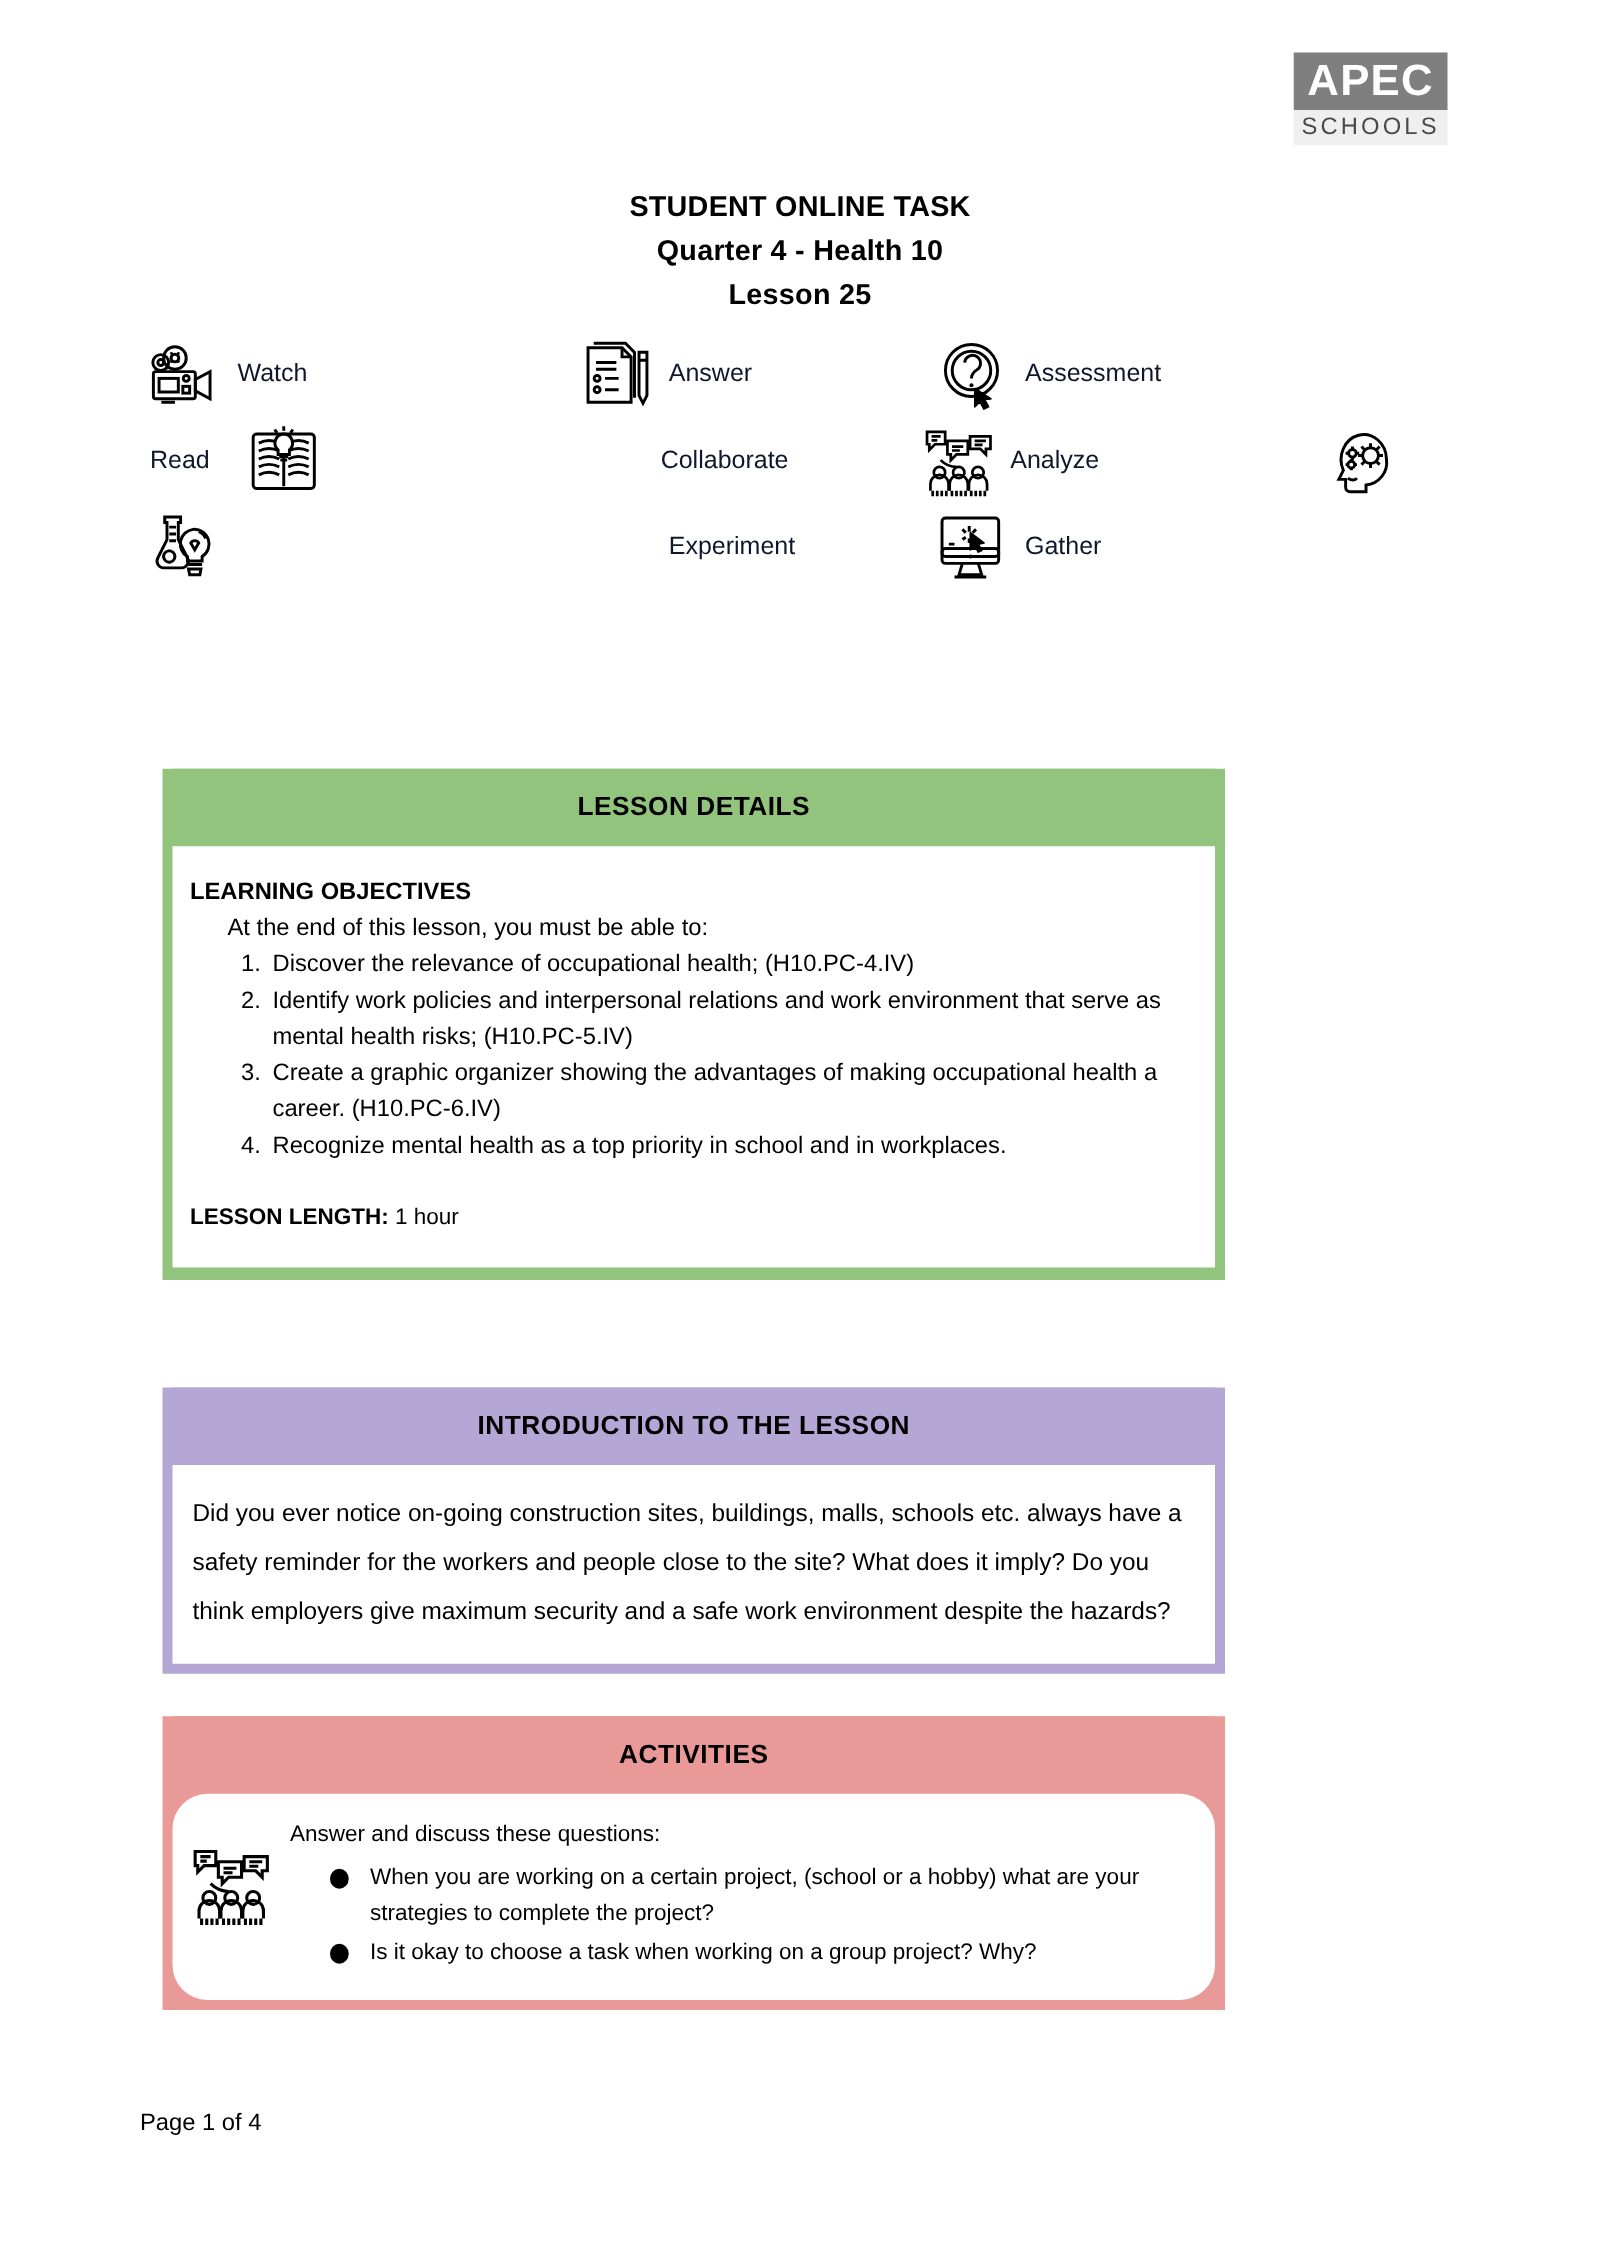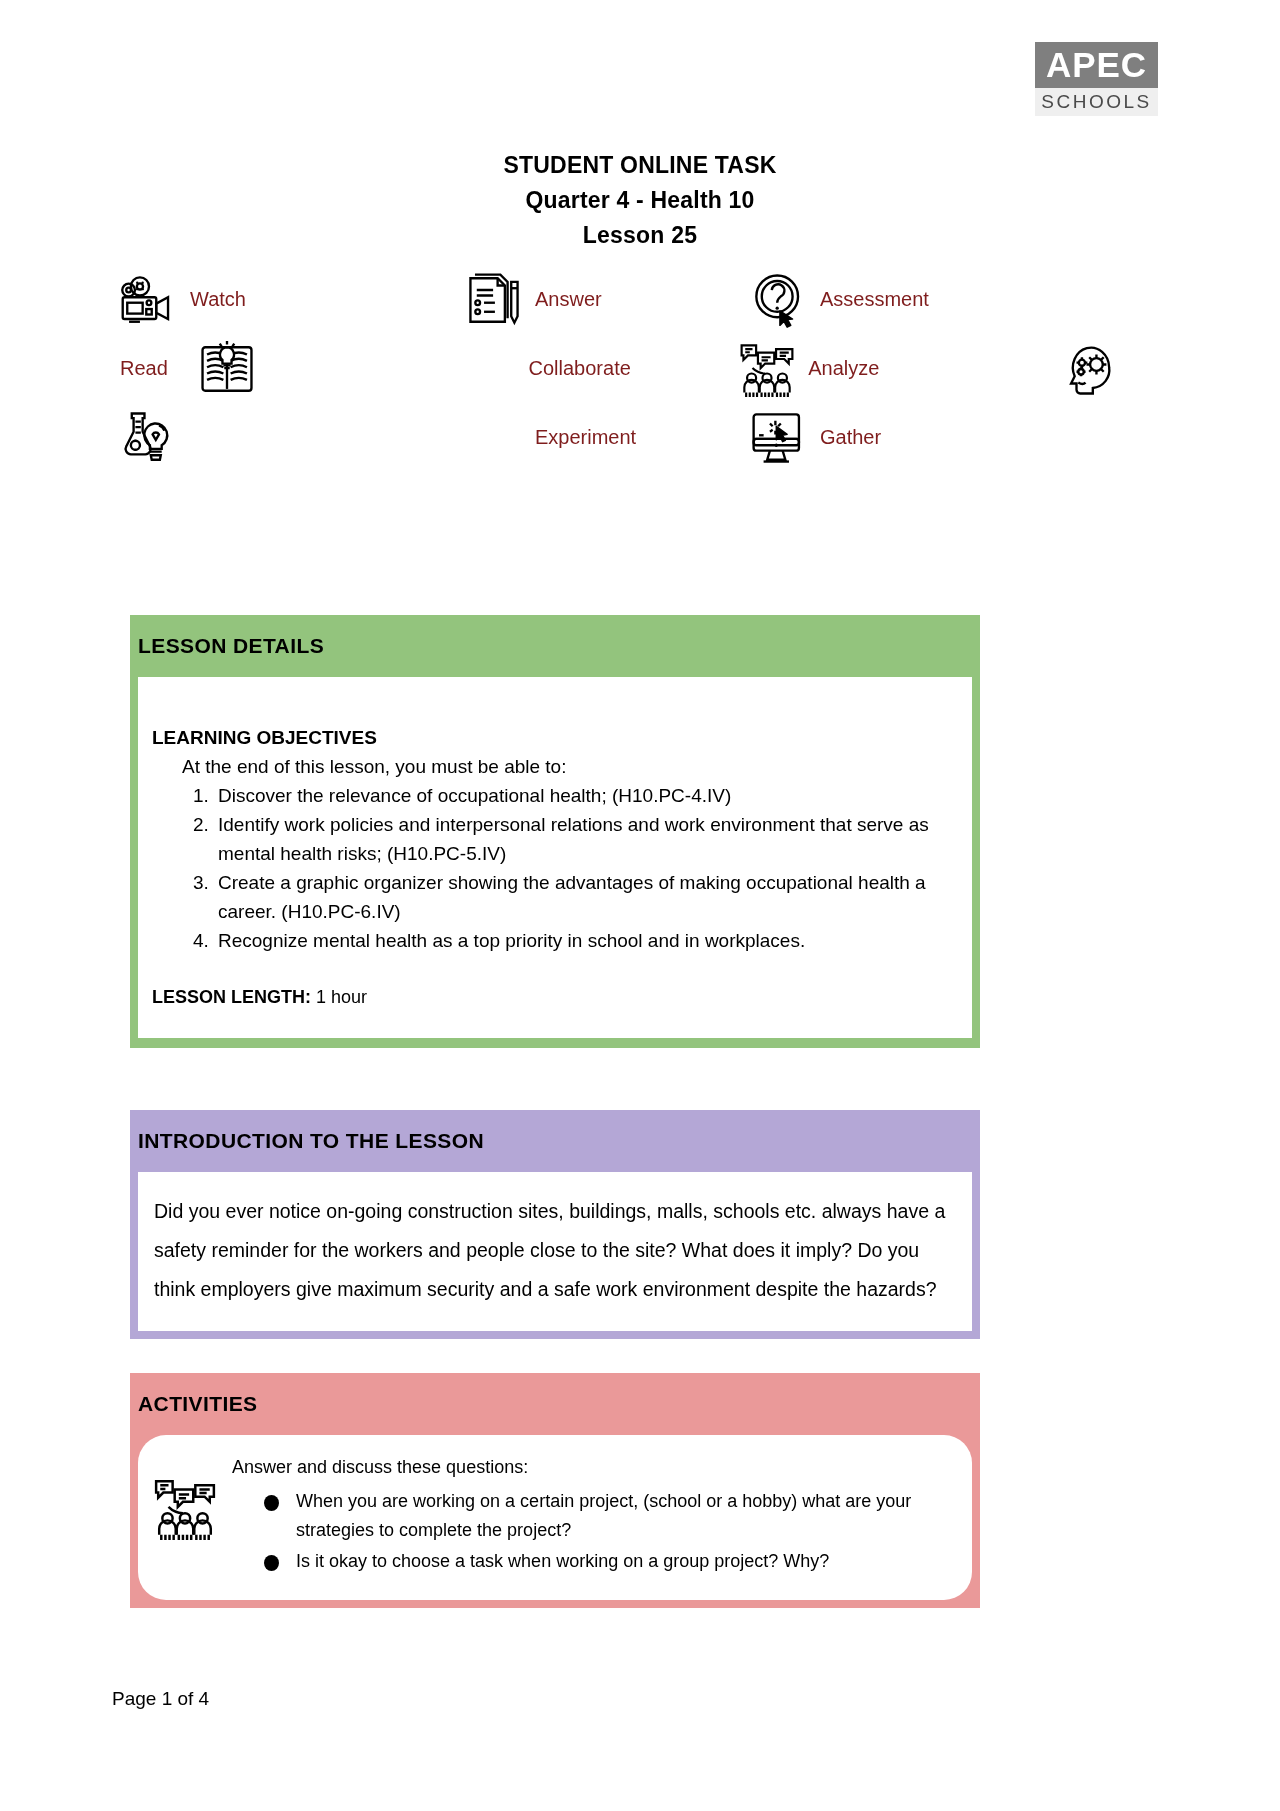--- a/index.html
+++ b/index.html
@@ -77,53 +77,53 @@
   .legend-cell {
     display: flex;
     align-items: center;
     gap: 12px;
   }
   .c1 { width: 345px; }
   .c2 { width: 285px; }
   .c3 { width: 330px; }
   .legend-label {
     font-size: 20px;
-    color: #7f1d1d;
+    color: #0f172a;
     white-space: nowrap;
   }
   .ico { width: 58px; height: 58px; flex: 0 0 58px; }
   .ico svg { display:block; width:100%; height:100%; }
   .ico-pad { width: 58px; flex: 0 0 58px; }
 
   
   .section {
     position: absolute;
     left: 130px;
     width: 850px;
   }
   .sec-head {
-    text-align: left;
+    text-align: center;
     font-weight: bold;
     font-size: 21px;
     letter-spacing: .4px;
     padding: 19px 0 19px;
   }
   .sec-green  { background: #93c47d; }
   .sec-purple { background: #b4a7d6; }
   .sec-pink   { background: #ea9999; }
 
   .sec-body {
     background: #ffffff;
     font-size: 19px;
     line-height: 29px;
   }
   .green-wrap  { background: #93c47d; padding: 0 8px 10px 8px; }
   .purple-wrap { background: #b4a7d6; padding: 0 8px 8px 8px; }
   .pink-wrap   { background: #ea9999; padding: 0 8px 8px 8px; }
-  .green-wrap .sec-body  { padding: 46px 14px 26px 14px; }
+  .green-wrap .sec-body  { padding: 22px 14px 26px 14px; }
   .purple-wrap .sec-body { padding: 20px 16px 22px 16px; }
   .pink-wrap .sec-body   { padding: 18px 16px 22px 14px; border-radius: 28px; }
 
   .lo-title { font-weight: bold; font-size: 19px; }
   .lo-intro { margin-left: 30px; }
   ol.lo-list {
     margin: 0 0 0 30px;
     padding-left: 32px;
   }
   ol.lo-list li { margin: 0; padding-left: 4px; }

